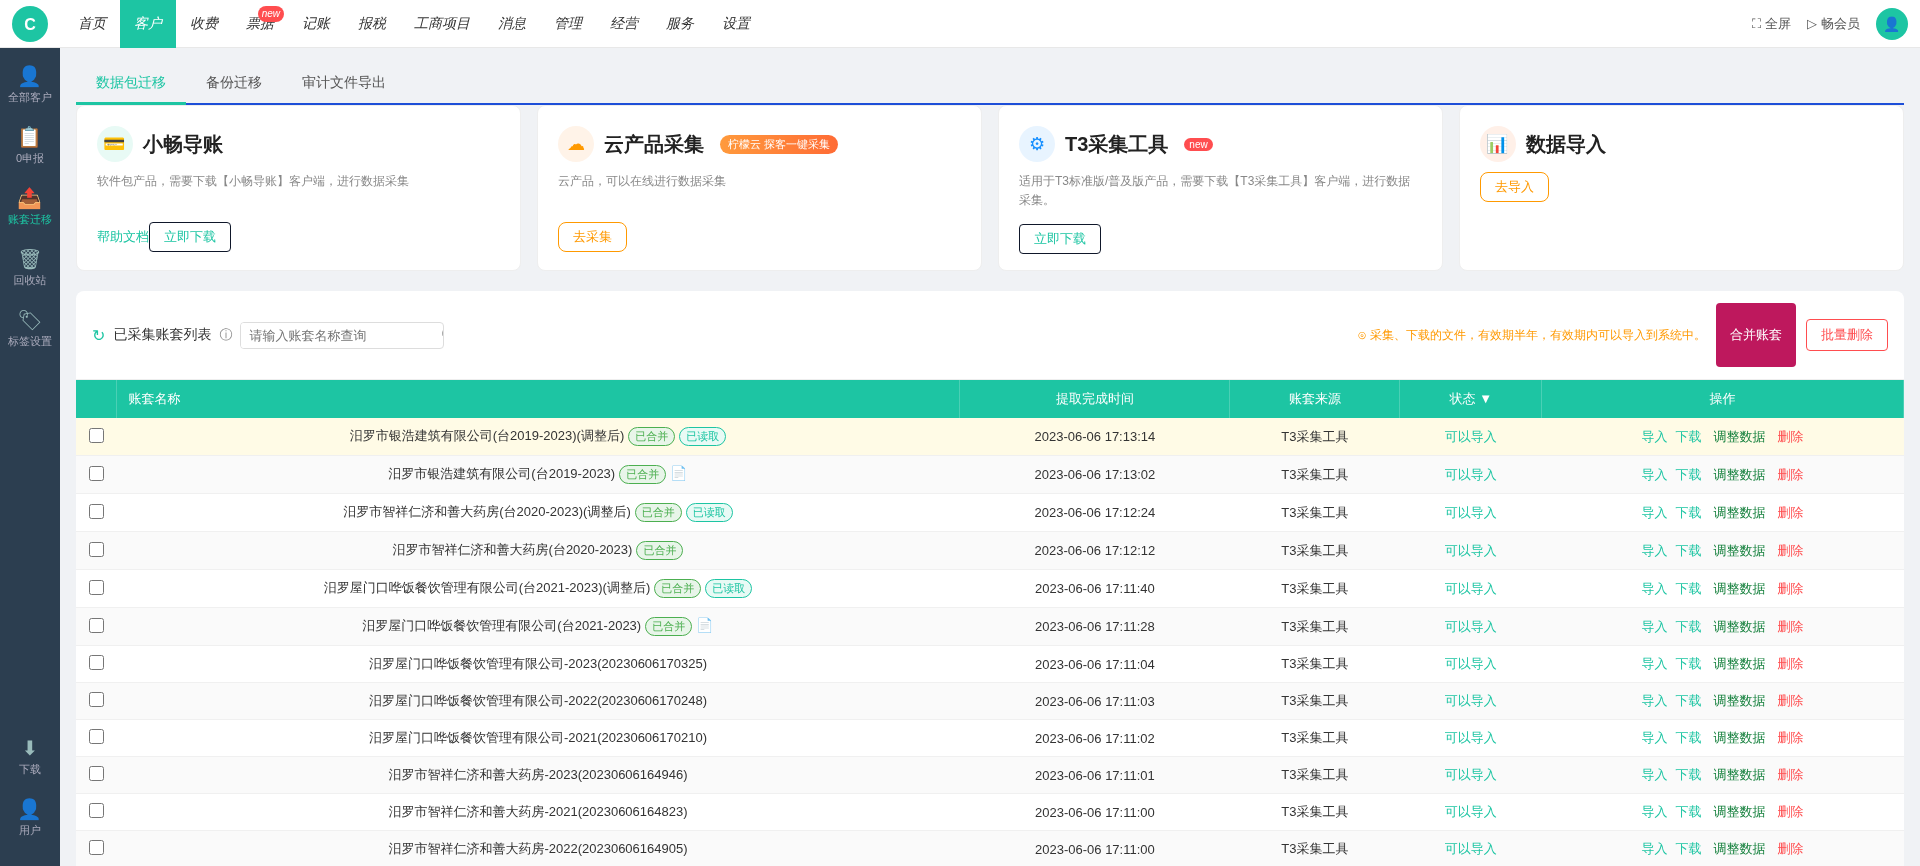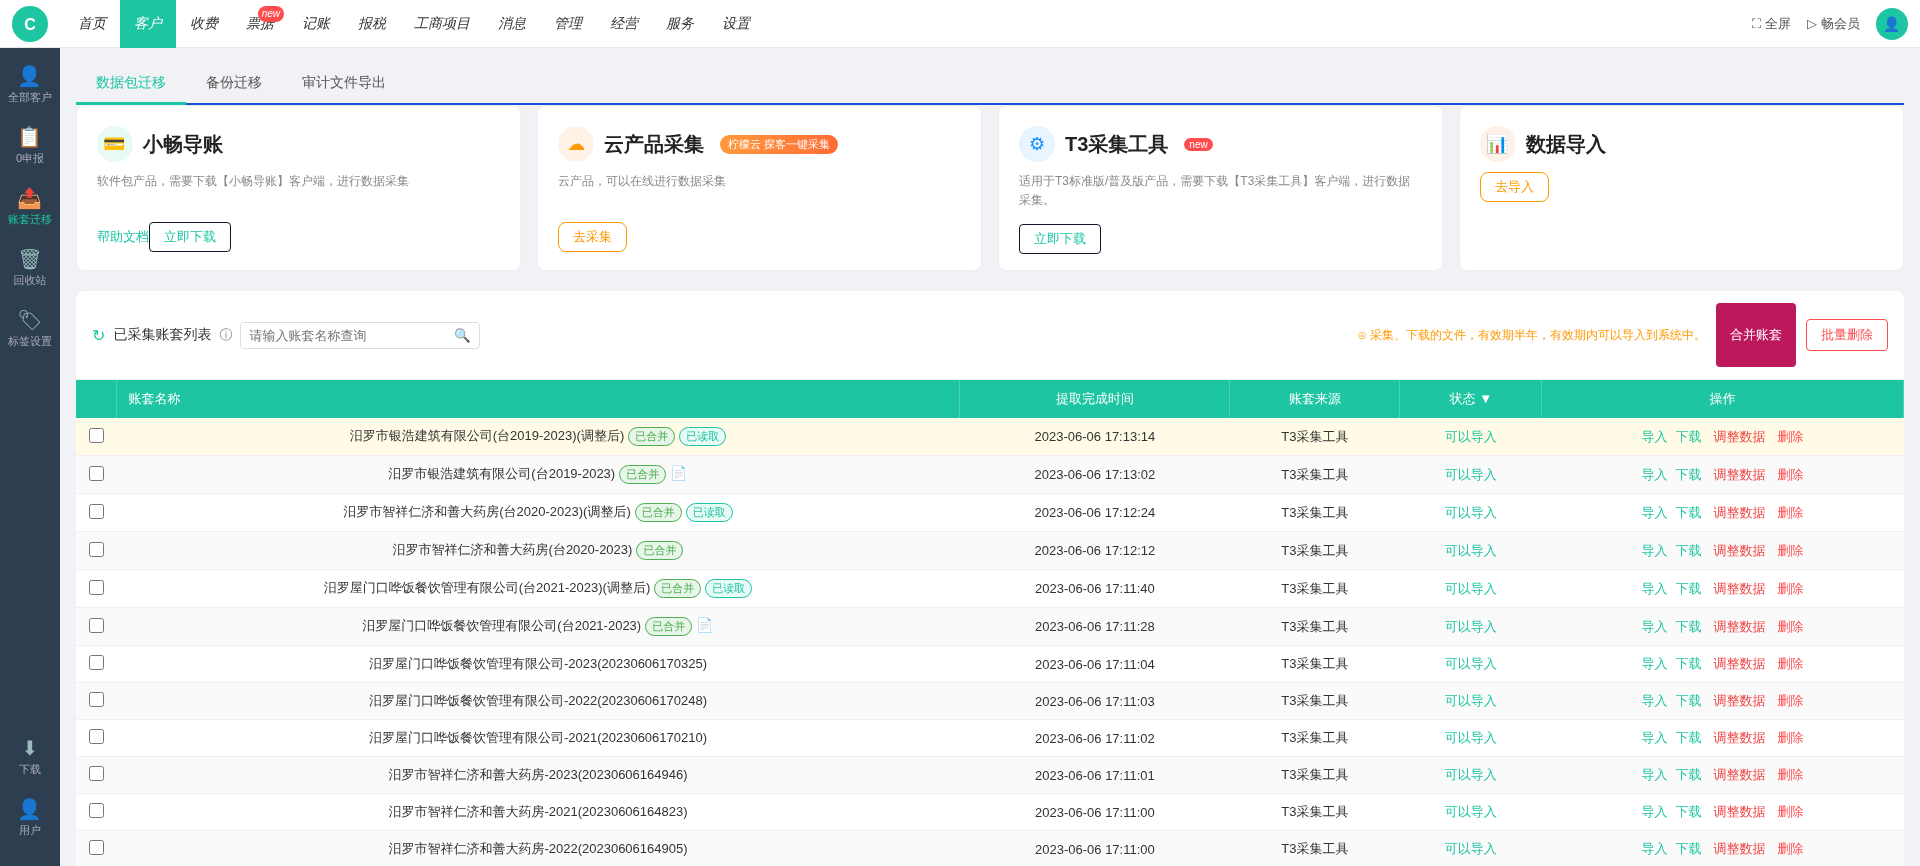--- a/index.html
+++ b/index.html
@@ -108,21 +108,21 @@
     
     .table-section { background: #fff; border-radius: 8px; padding: 0; }
     .table-header {
       display: flex; align-items: center; justify-content: space-between;
       padding: 12px 16px; border-bottom: 1px solid #eee;
     }
     .table-header-left { display: flex; align-items: center; gap: 8px; }
     .table-title { font-size: 14px; font-weight: 500; color: #333; }
     .search-box {
       display: flex; align-items: center; border: 1px solid #ddd; border-radius: 4px;
-      overflow: hidden; width: 240px;
+      overflow: hidden; width: 204px;
     }
     .search-input { border: none; outline: none; padding: 5px 8px; font-size: 13px; flex: 1; color: #999; }
     .search-btn { background: none; border: none; cursor: pointer; padding: 4px 8px; color: #888; }
     .table-header-right { display: flex; align-items: center; gap: 10px; }
     .hint-text { color: #f90; font-size: 12px; display: flex; align-items: center; gap: 4px; }
     .btn-teal {
       background: #be185d; color: #fff; border: none;
       padding: 23px 14px; border-radius: 4px; cursor: pointer; font-size: 13px;
     }
     .btn-danger-outline {
@@ -152,21 +152,21 @@
       border: 1px solid #4caf50; border-radius: 10px;
       font-size: 11px; padding: 1px 6px; margin-left: 4px;
     }
     .tag-open-teal {
       display: inline-block; background: #e8faf5; color: #1dc5a3;
       border: 1px solid #1dc5a3; border-radius: 10px;
       font-size: 11px; padding: 1px 6px; margin-left: 4px;
     }
     .action-link { color: #1dc5a3; cursor: pointer; margin: 0 4px; }
     .action-link-del { color: #ff4d4f; cursor: pointer; margin: 0 4px; }
-    .action-link-gray { color: #ef4444; cursor: pointer; margin: 0 8px; }
+    .action-link-gray { color: #15803d; cursor: pointer; margin: 0 8px; }
     .status-ok { color: #1dc5a3; }
     .file-icon { color: #aaa; cursor: pointer; margin-left: 4px; font-size: 14px; }
     .checkbox { width: 15px; height: 15px; cursor: pointer; }
   </style>
 </head>
 <body>
 
 <div class="top-nav">
   <div class="nav-logo">
     <svg viewBox="0 0 36 36" xmlns="http://www.w3.org/2000/svg">

